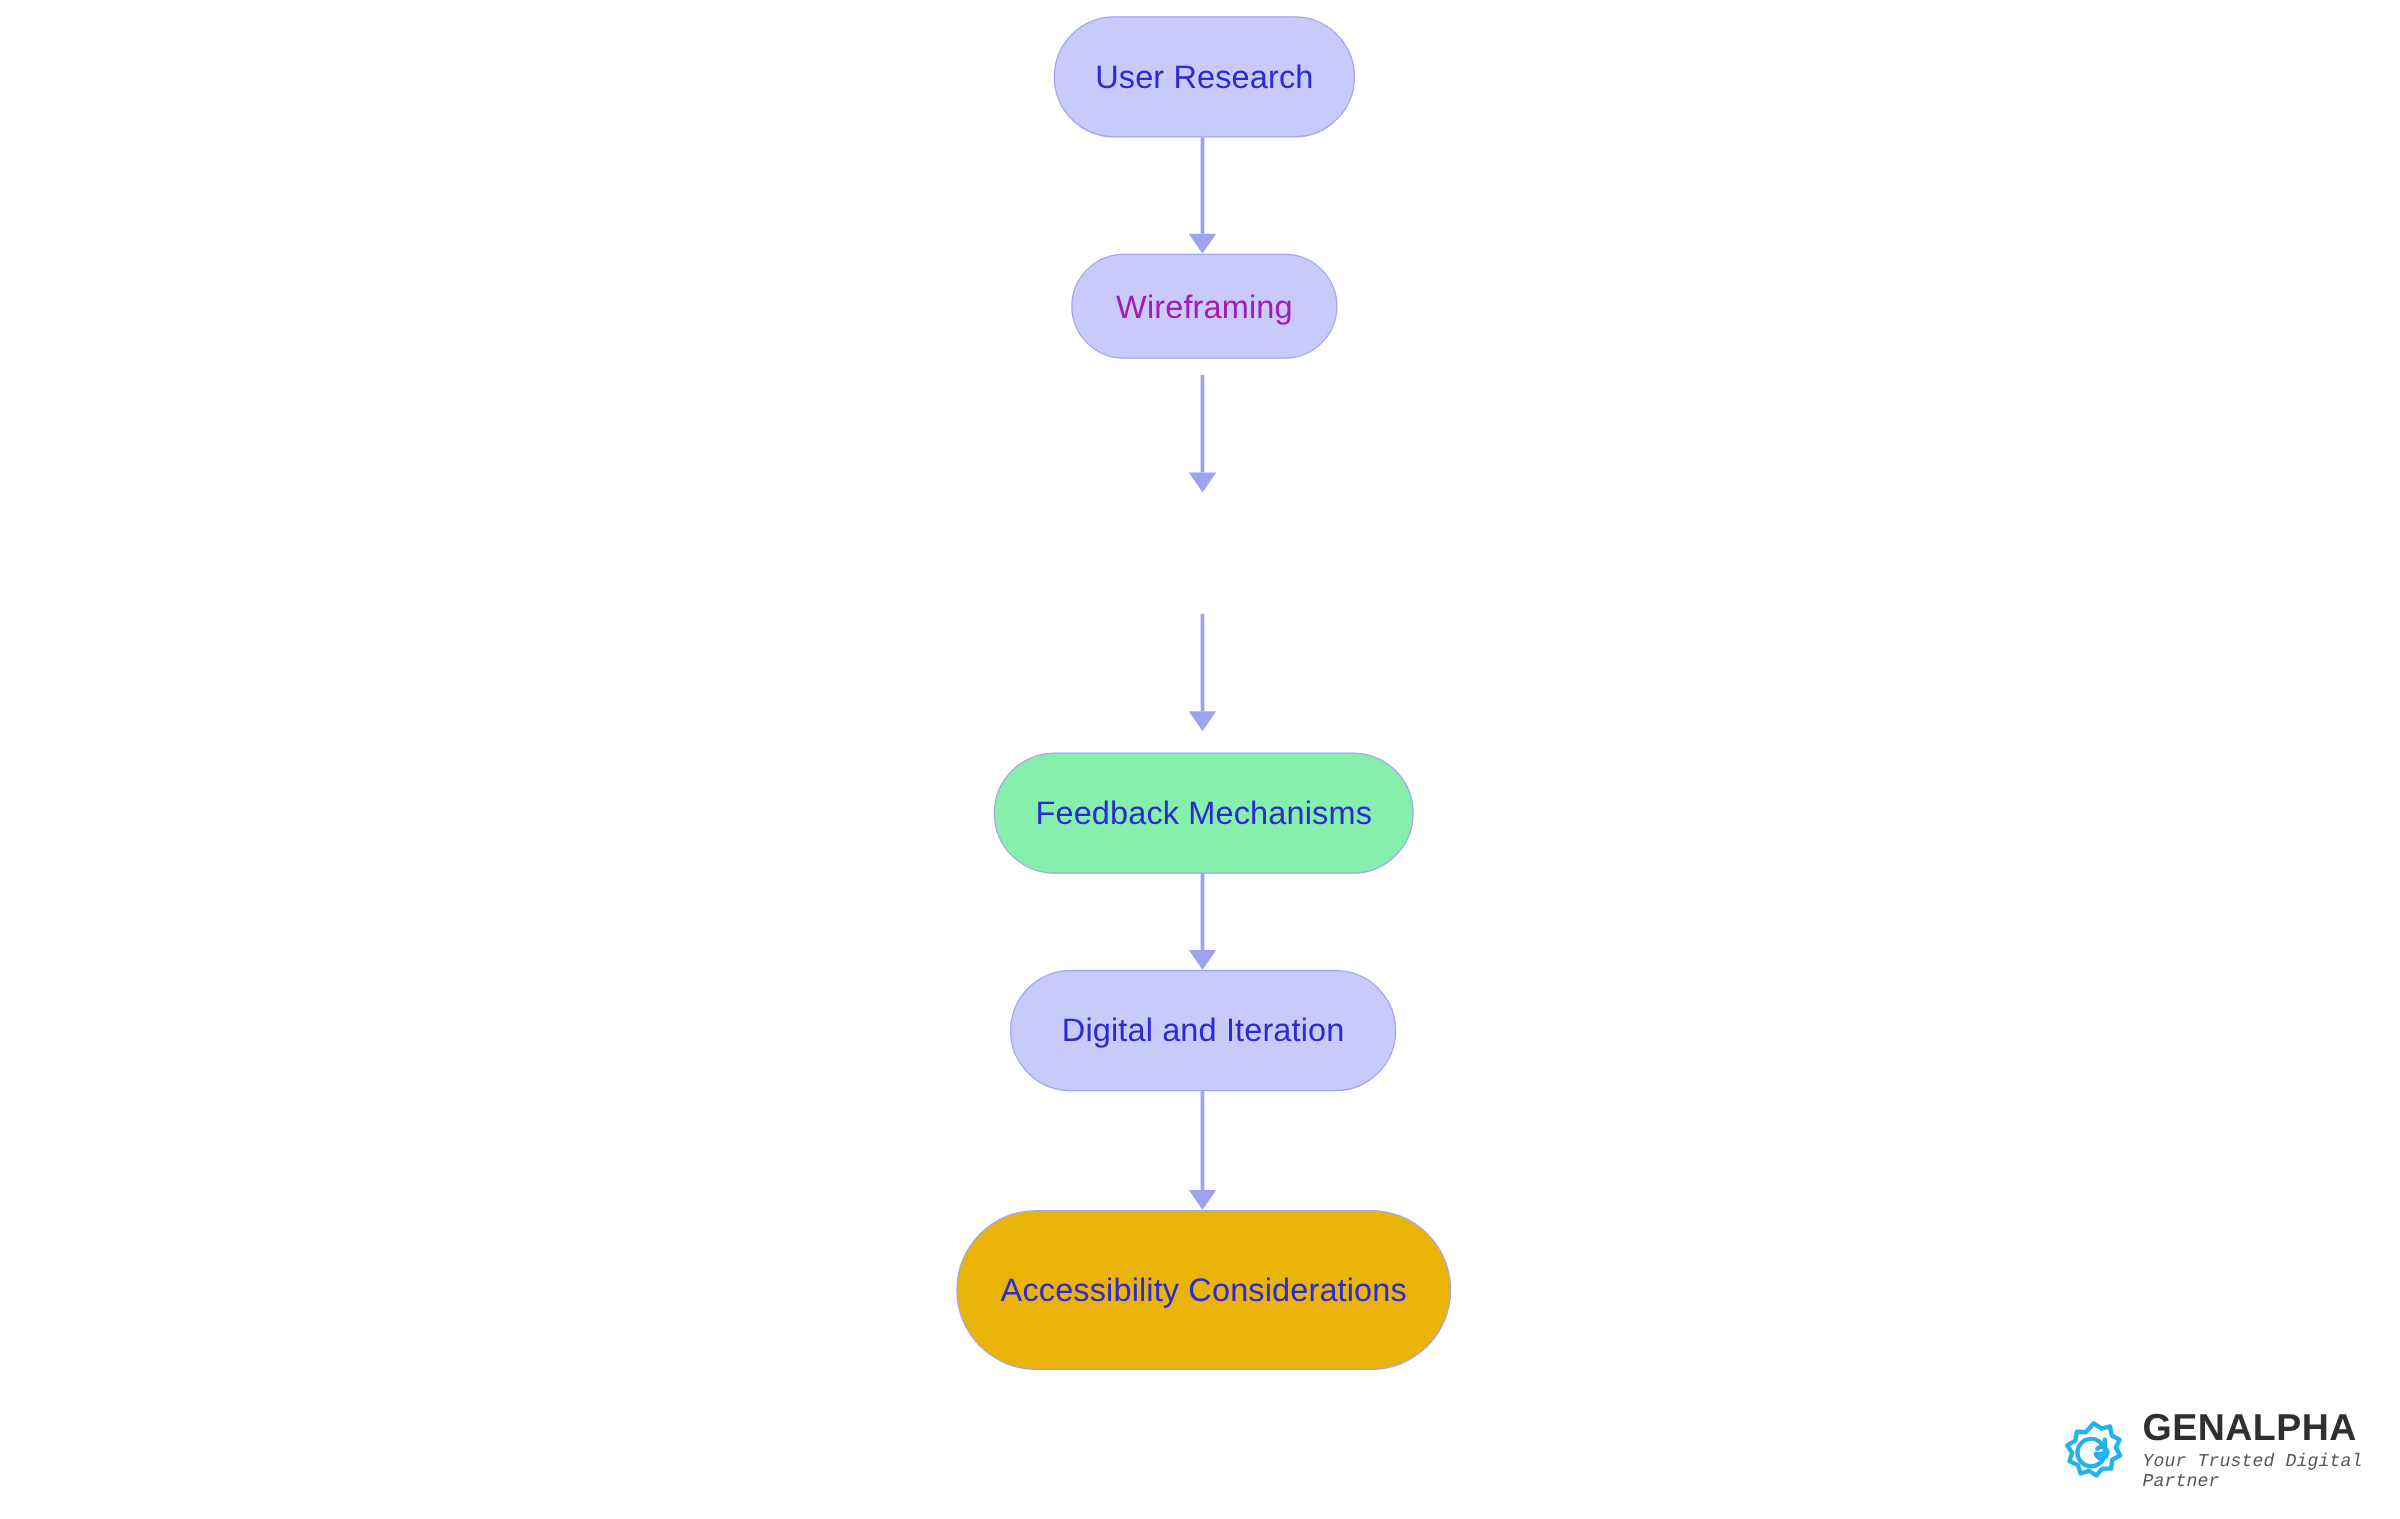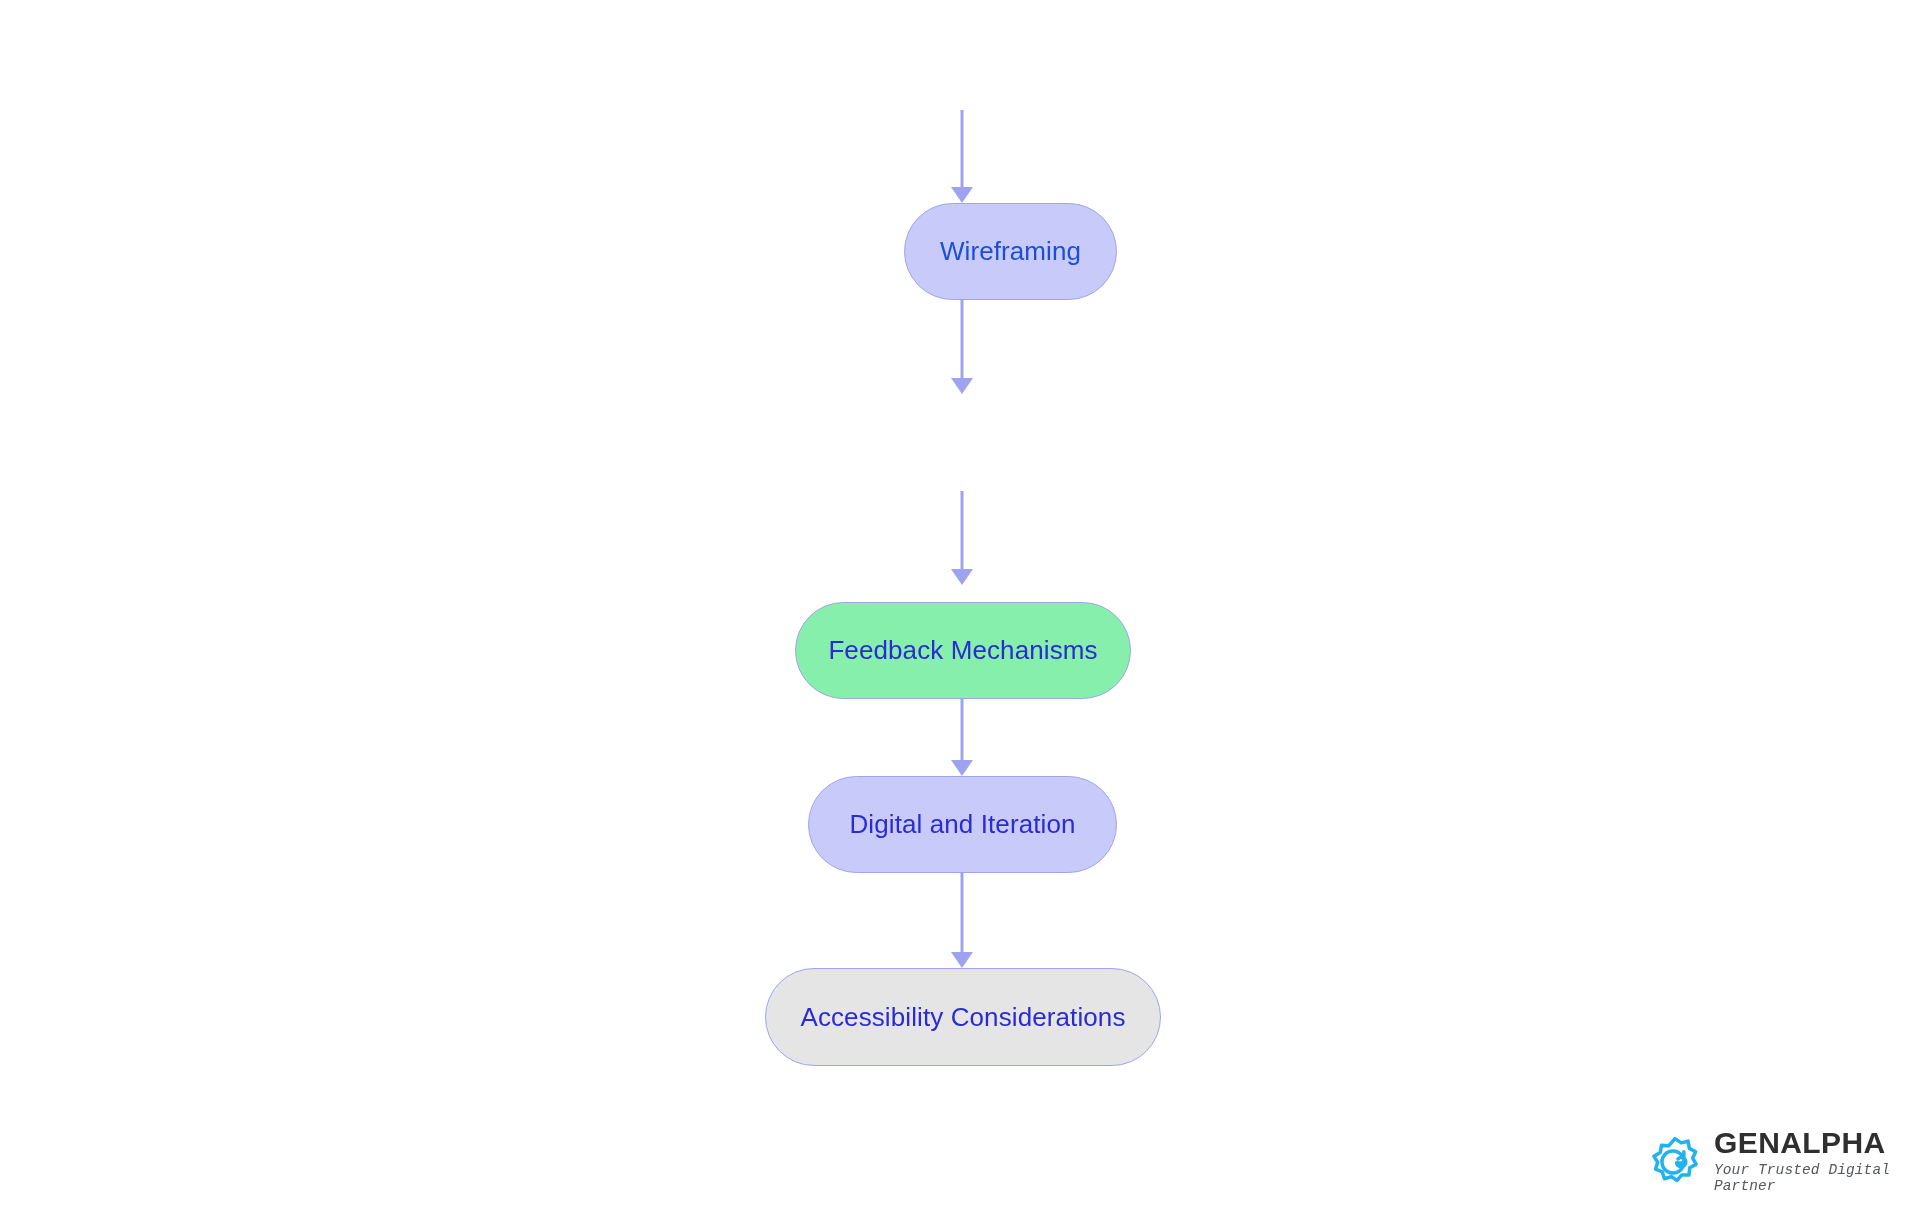--- a/index.html
+++ b/index.html
@@ -116,30 +116,33 @@
       <div class="conn-head" style="top: 78px; border-top-color: rgb(159, 163, 239);"></div>
     </div>
     <div class="flow-connector" style="left: 962px; top: 682px; height: 94px;">
       <div class="conn-line" style="height: 78px; background: rgb(159, 163, 239);"></div>
       <div class="conn-head" style="top: 78px; border-top-color: rgb(159, 163, 239);"></div>
     </div>
     <div class="flow-connector" style="left: 962px; top: 873px; height: 95px;">
       <div class="conn-line" style="height: 79px; background: rgb(159, 163, 239);"></div>
       <div class="conn-head" style="top: 79px; border-top-color: rgb(159, 163, 239);"></div>
     </div>
-    <div class="flow-node" style="left: 904px; top: 203px; width: 213px; height: 97px; background: rgb(200, 202, 249); border-color: rgb(160, 164, 240); color: #1d4ed8;">
+    <div class="flow-node" style="left: 843px; top: 13px; width: 241px; height: 97px; background: rgb(200, 202, 249); border-color: rgb(160, 164, 240); color: rgb(43, 43, 212);">
+      <span>User Research</span>
+    </div>
+    <div class="flow-node" style="left: 857px; top: 203px; width: 213px; height: 84px; background: rgb(200, 202, 249); border-color: rgb(160, 164, 240); color: #a21caf;">
       <span>Wireframing</span>
     </div>
     <div class="flow-node" style="left: 795px; top: 602px; width: 336px; height: 97px; background: #86efac; border-color: rgb(160, 164, 240); color: rgb(43, 43, 212);">
       <span>Feedback Mechanisms</span>
     </div>
     <div class="flow-node" style="left: 808px; top: 776px; width: 309px; height: 97px; background: rgb(200, 202, 249); border-color: rgb(160, 164, 240); color: rgb(43, 43, 212);">
       <span>Digital and Iteration</span>
     </div>
-    <div class="flow-node" style="left: 765px; top: 968px; width: 396px; height: 98px; background: #e5e5e5; border-color: rgb(160, 164, 240); color: rgb(43, 43, 212);">
+    <div class="flow-node" style="left: 765px; top: 968px; width: 396px; height: 128px; background: #eab308; border-color: rgb(160, 164, 240); color: rgb(43, 43, 212);">
       <span>Accessibility Considerations</span>
     </div>
   </div>
 
 <div id="brand-logo">
   <span class="logo-mark">
     <svg viewBox="0 0 64 64" width="54" height="54" aria-hidden="true">
       <g fill="none" stroke="#22b2ec" stroke-width="4.2" stroke-linejoin="round" stroke-linecap="round">
         <path d="M32 5.5 L39.5 10.5 L47.5 8.5 L49 17 L56.5 21 L53 28.5 L57 36 L49.5 40 L48.5 48.5 L40 48.5 L34.5 55 L27.5 50.5 L19.5 53 L17 45 L9 41.5 L11.5 33.5 L7 26.5 L14.5 22 L16 13.5 L24.5 14 Z"></path>
         <path d="M40 25.5 a13 13 0 1 0 2.5 9"></path>

